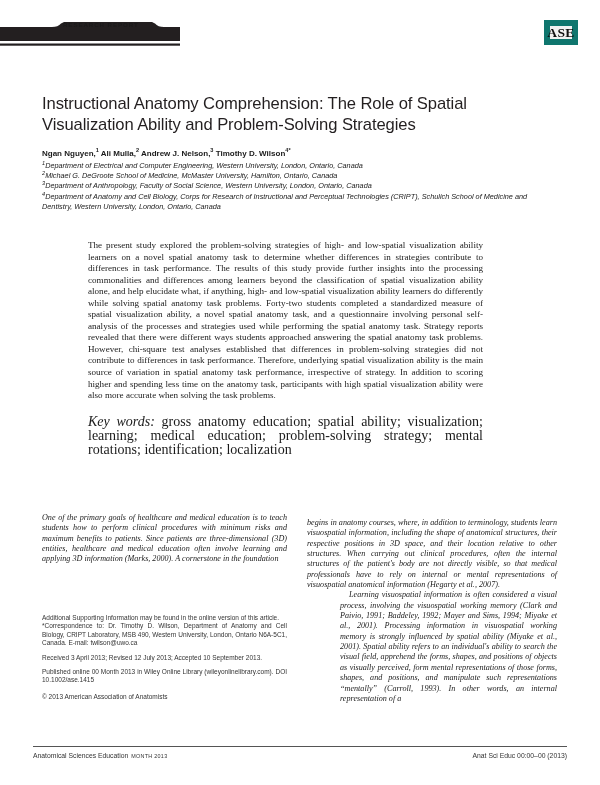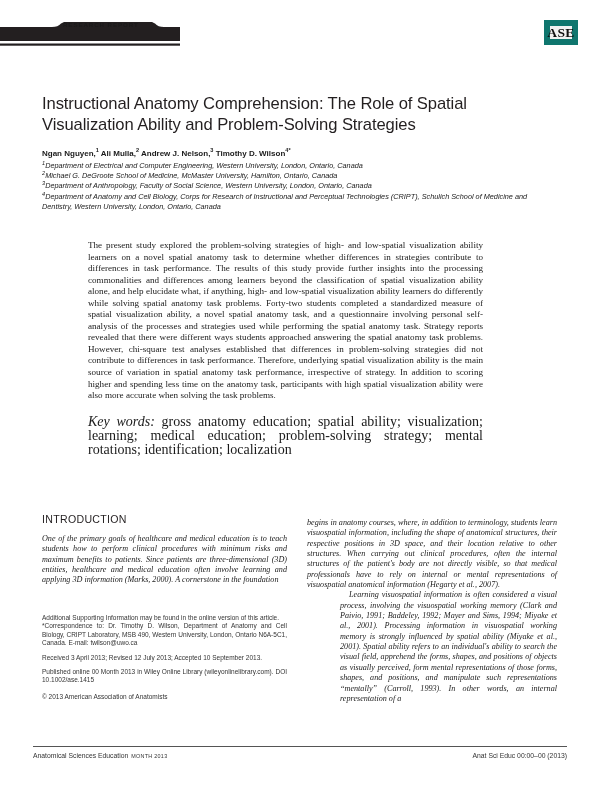--- a/index.html
+++ b/index.html
@@ -255,21 +255,20 @@
 </div>
 
 <div class="abstract-block">
   <div class="abstract-text">The present study explored the problem-solving strategies of high- and low-spatial visualization ability learners on a novel spatial anatomy task to determine whether differences in strategies contribute to differences in task performance. The results of this study provide further insights into the processing commonalities and differences among learners beyond the classification of spatial visualization ability alone, and help elucidate what, if anything, high- and low-spatial visualization ability learners do differently while solving spatial anatomy task problems. Forty-two students completed a standardized measure of spatial visualization ability, a novel spatial anatomy task, and a questionnaire involving personal self-analysis of the processes and strategies used while performing the spatial anatomy task. Strategy reports revealed that there were different ways students approached answering the spatial anatomy task problems. However, chi-square test analyses established that differences in problem-solving strategies did not contribute to differences in task performance. Therefore, underlying spatial visualization ability is the main source of variation in spatial anatomy task performance, irrespective of strategy. In addition to scoring higher and spending less time on the anatomy task, participants with high spatial visualization ability were also more accurate when solving the task problems.</div>
   <div class="keywords">
     <i>Key words:</i><span> gross anatomy education; spatial ability; visualization; learning; medical education; problem-solving strategy; mental rotations; identification; localization</span>
   </div>
 </div>
 
 <div class="col-left">
-  <div class="section-heading">INTRODUCTION</div>
   <div class="body-text">One of the primary goals of healthcare and medical education is to teach students how to perform clinical procedures with minimum risks and maximum benefits to patients. Since patients are three-dimensional (3D) entities, healthcare and medical education often involve learning and applying 3D information (Marks, 2000). A cornerstone in the foundation</div>
 </div>
 
 <div class="footnotes">
 
   <div class="fn-para tight">Additional Supporting Information may be found in the online version of this article.</div>
   <div class="fn-para">*Correspondence to: Dr. Timothy D. Wilson, Department of Anatomy and Cell Biology, CRIPT Laboratory, MSB 490, Western University, London, Ontario N6A-5C1, Canada. E-mail: twilson@uwo.ca</div>
   <div class="fn-para">Received 3 April 2013; Revised 12 July 2013; Accepted 10 September 2013.</div>
   <div class="fn-para">Published online 00 Month 2013 in Wiley Online Library (wileyonlinelibrary.com). DOI 10.1002/ase.1415</div>
   <div class="fn-copyright">© 2013 American Association of Anatomists</div>

